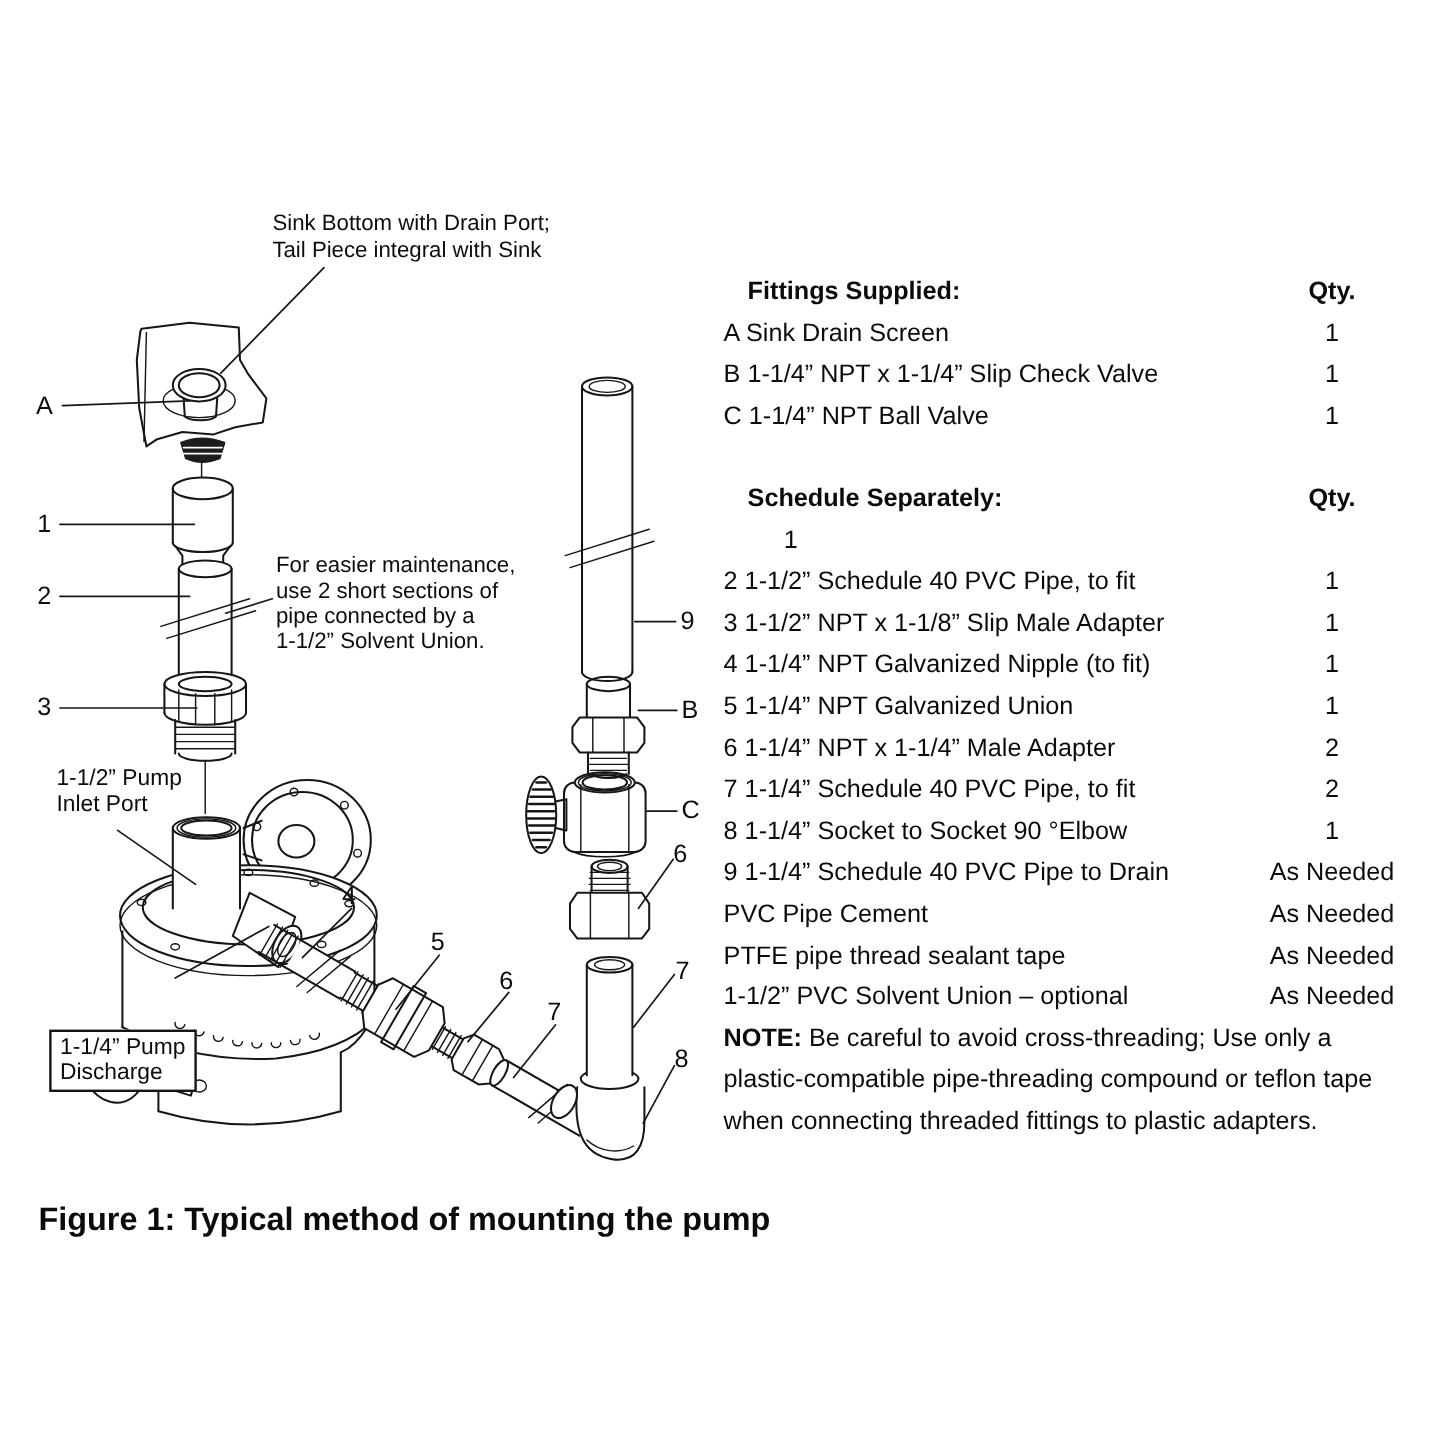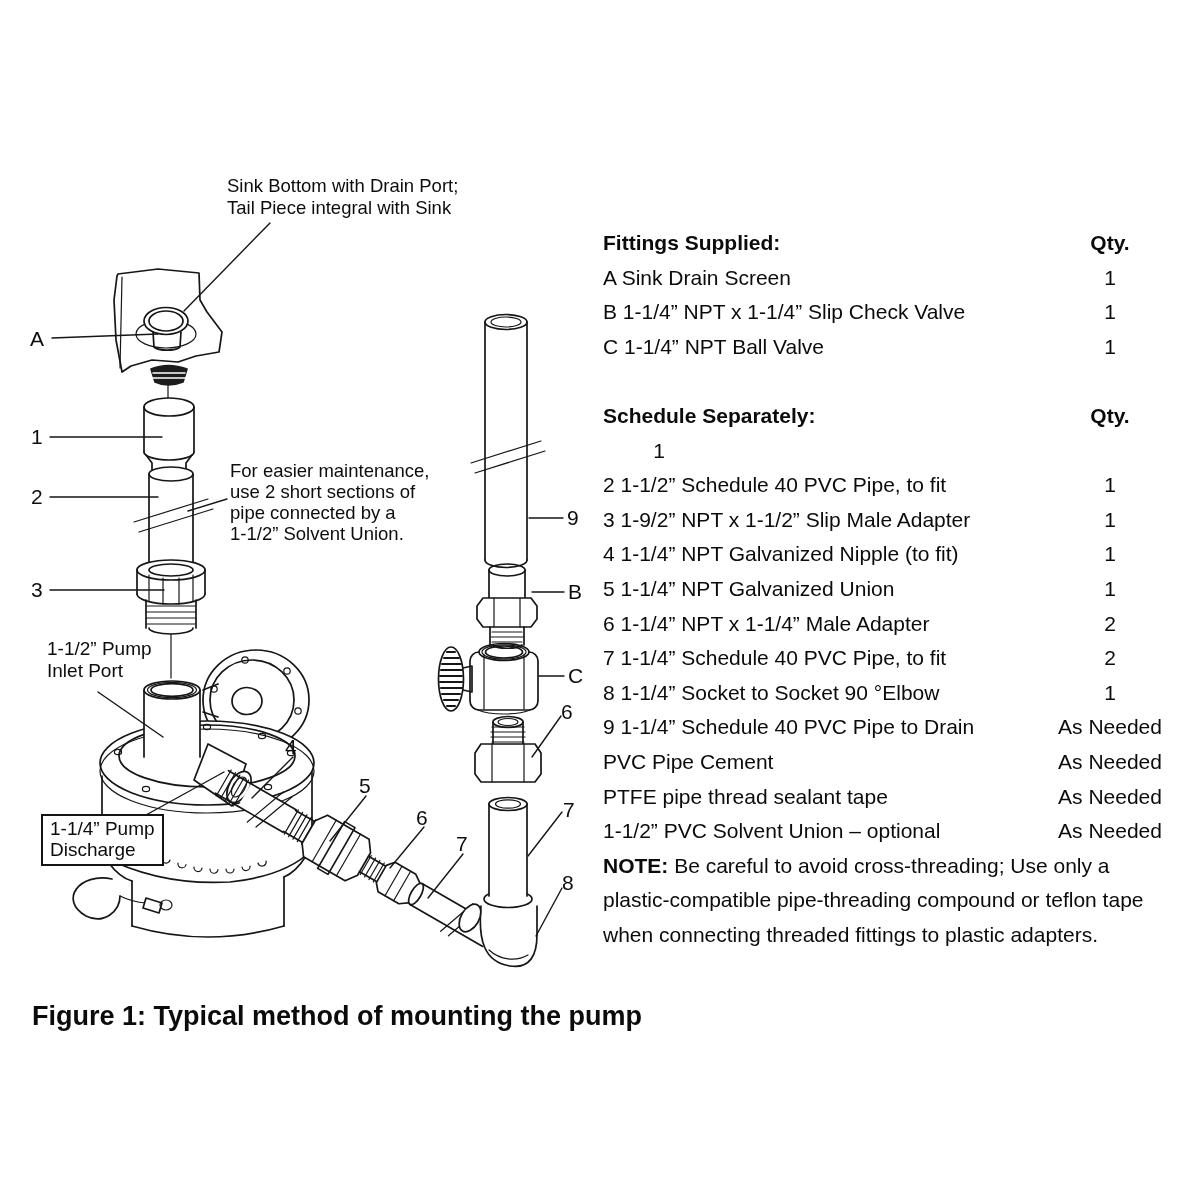--- a/index.html
+++ b/index.html
@@ -1,25 +1,25 @@
 <!DOCTYPE html>
 <html><head>
 <meta charset="utf-8">
 <style>
   html,body{margin:0;padding:0;background:#fff;}
   body{width:1200px;height:1200px;position:relative;overflow:hidden;
        font-family:"Liberation Sans", sans-serif;color:#0b0b0b;}
   .ann{position:absolute;white-space:pre-line;font-size:18.5px;line-height:21.5px;color:#0d0d0d;}
   .callout{position:absolute;font-size:21px;color:#0d0d0d;}
-  .disbox{border:2px solid #141414;background:#fff;padding:2px 7px 4px 7px;}
+  .disbox{border:2px solid #141414;background:#fff;padding:2px 7px 4px 7px;margin-top:44px;}
   .rightcol{position:absolute;left:603px;top:226px;width:563px;font-size:21px;line-height:34.6px;}
   .trow{display:flex;}
   .item{flex:1;white-space:nowrap;}
   .qty{width:112px;text-align:center;white-space:nowrap;}
-  .thead{font-weight:bold;}
+  .thead{font-weight:bold;margin-left:20px;}
   .gap{height:34.6px;}
   .note{white-space:pre-line;}
   .note b{font-weight:bold;}
   .caption{position:absolute;left:32px;top:1001px;font-size:27px;font-weight:bold;}
   svg.draw{position:absolute;left:0;top:0;width:1200px;height:1200px;}
   svg.draw path,svg.draw ellipse,svg.draw line,svg.draw rect,svg.draw polygon,svg.draw circle{
       stroke:#161616;fill:none;stroke-width:1.7;stroke-linejoin:round;stroke-linecap:round;}
   svg.draw .wf{fill:#ffffff;}
   svg.draw .dk{fill:#1d1d1d;stroke:#1d1d1d;}
   svg.draw .wl{stroke:#ffffff;stroke-width:1.5;}
@@ -267,21 +267,21 @@
     <div class="qty">Qty.</div>
   </div>
   <div class="trow">
     <div class="qty">1</div>
   </div>
   <div class="trow">
     <div class="item">2 1-1/2” Schedule 40 PVC Pipe, to fit</div>
     <div class="qty">1</div>
   </div>
   <div class="trow">
-    <div class="item">3 1-9/2” NPT x 1-1/2” Slip Male Adapter</div>
+    <div class="item">3 1-1/2” NPT x 1-1/8” Slip Male Adapter</div>
     <div class="qty">1</div>
   </div>
   <div class="trow">
     <div class="item">4 1-1/4” NPT Galvanized Nipple (to fit)</div>
     <div class="qty">1</div>
   </div>
   <div class="trow">
     <div class="item">5 1-1/4” NPT Galvanized Union</div>
     <div class="qty">1</div>
   </div>

